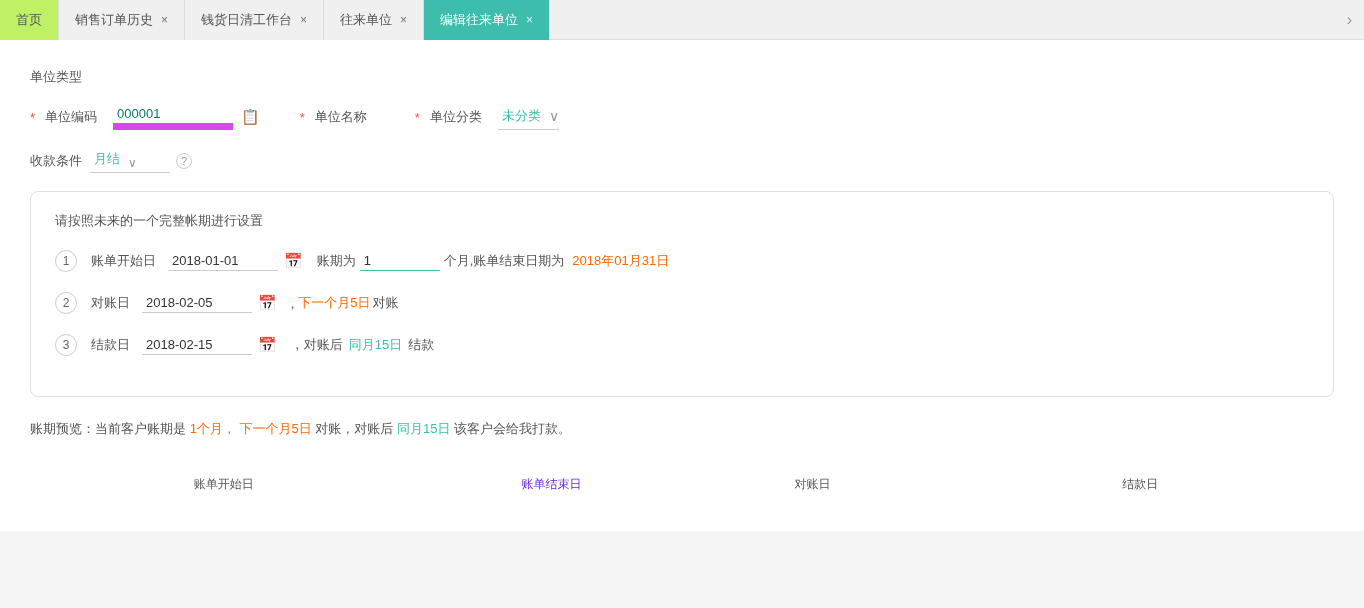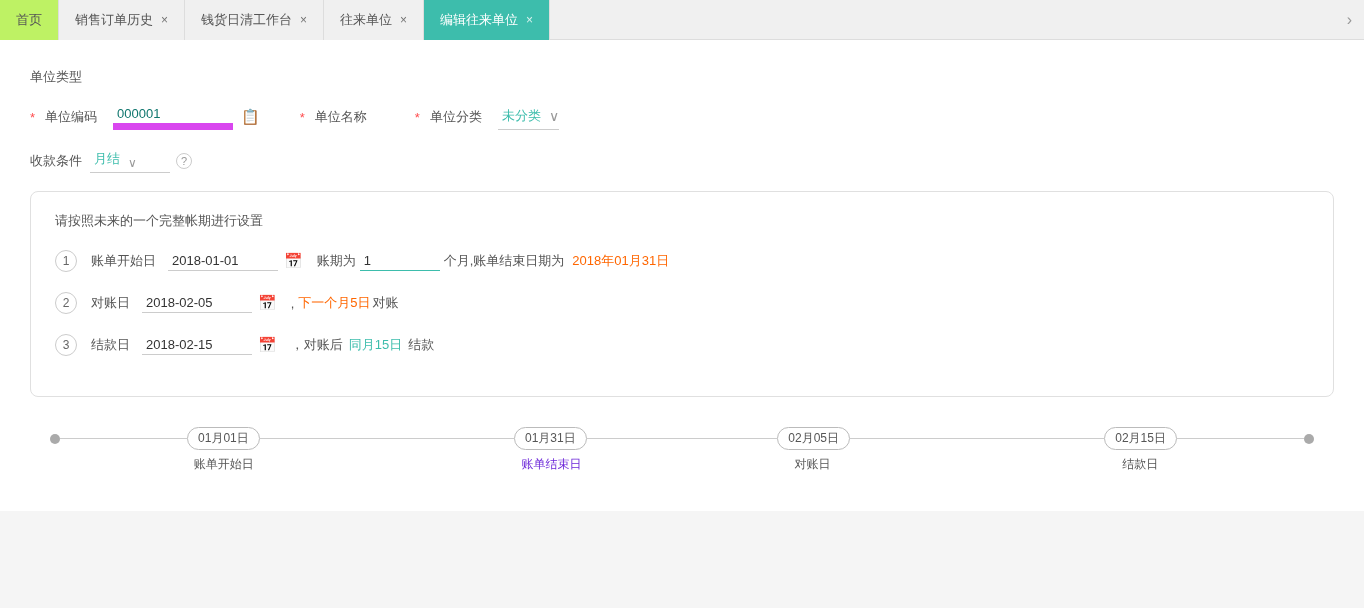--- a/index.html
+++ b/index.html
@@ -202,49 +202,30 @@
       <div class="step-num">3</div>
       <span class="step-label">结款日</span>
       <input class="step-input" value="2018-02-15" style="width: 110px; border-bottom-color: rgb(204, 204, 204);">
       <span class="cal-icon" style="margin: 0 10px 0 6px;">📅</span>
       <span class="step-text">，对账后</span>
       <span class="step-highlight-teal" style="margin: 0 2px;">同月15日</span>
       <span class="step-text">结款</span>
     </div>
   </div>
 
+  <div class="preview-text">
+    <span>账期预览：当前客户账期是</span>
+    <span style="color:#ff6600;">1个月，</span>
+    <span style="color:#ff6600;">下一个月5日</span>
+    <span>对账，对账后</span>
+    <span style="color:#3DBDAC;">同月15日</span>
+    <span>该客户会给我打款。</span>
+  </div>
 
   <div style="padding: 10px 20px 10px 20px;">
-    <div style="display:flex; align-items:center; width:100%;">
-
-      <div style="width:10px;height:10px;border-radius:50%;background:#aaa;flex-shrink:0;"></div>
-      <div style="flex:1;height:1px;background:#ccc;"></div>
-
-      <div style="display:flex;flex-direction:column;align-items:center;flex-shrink:0;">
-        <div style="border:1px solid #bbb;border-radius:12px;padding:2px 10px;font-size:12px;color:#555;background:#fff;white-space:nowrap;">01月01日</div>
-      </div>
-      <div style="flex:2;height:1px;background:#ccc;"></div>
-
-      <div style="display:flex;flex-direction:column;align-items:center;flex-shrink:0;">
-        <div style="border:1px solid #bbb;border-radius:12px;padding:2px 10px;font-size:12px;color:#555;background:#fff;white-space:nowrap;">01月31日</div>
-      </div>
-      <div style="flex:1.5;height:1px;background:#ccc;"></div>
-
-      <div style="display:flex;flex-direction:column;align-items:center;flex-shrink:0;">
-        <div style="border:1px solid #bbb;border-radius:12px;padding:2px 10px;font-size:12px;color:#555;background:#fff;white-space:nowrap;">02月05日</div>
-      </div>
-      <div style="flex:2;height:1px;background:#ccc;"></div>
-
-      <div style="display:flex;flex-direction:column;align-items:center;flex-shrink:0;">
-        <div style="border:1px solid #bbb;border-radius:12px;padding:2px 10px;font-size:12px;color:#555;background:#fff;white-space:nowrap;">02月15日</div>
-      </div>
-      <div style="flex:1;height:1px;background:#ccc;"></div>
-
-      <div style="width:10px;height:10px;border-radius:50%;background:#aaa;flex-shrink:0;"></div>
-    </div>
 
     <div style="display:flex; width:100%; margin-top:6px;">
       <div style="width:10px;flex-shrink:0;"></div>
       <div style="flex:1;"></div>
 
       <div style="display:flex;flex-direction:column;align-items:center;flex-shrink:0;min-width:60px;">
         <span style="font-size:12px;color:#555;">账单开始日</span>
       </div>
       <div style="flex:2;"></div>
 

